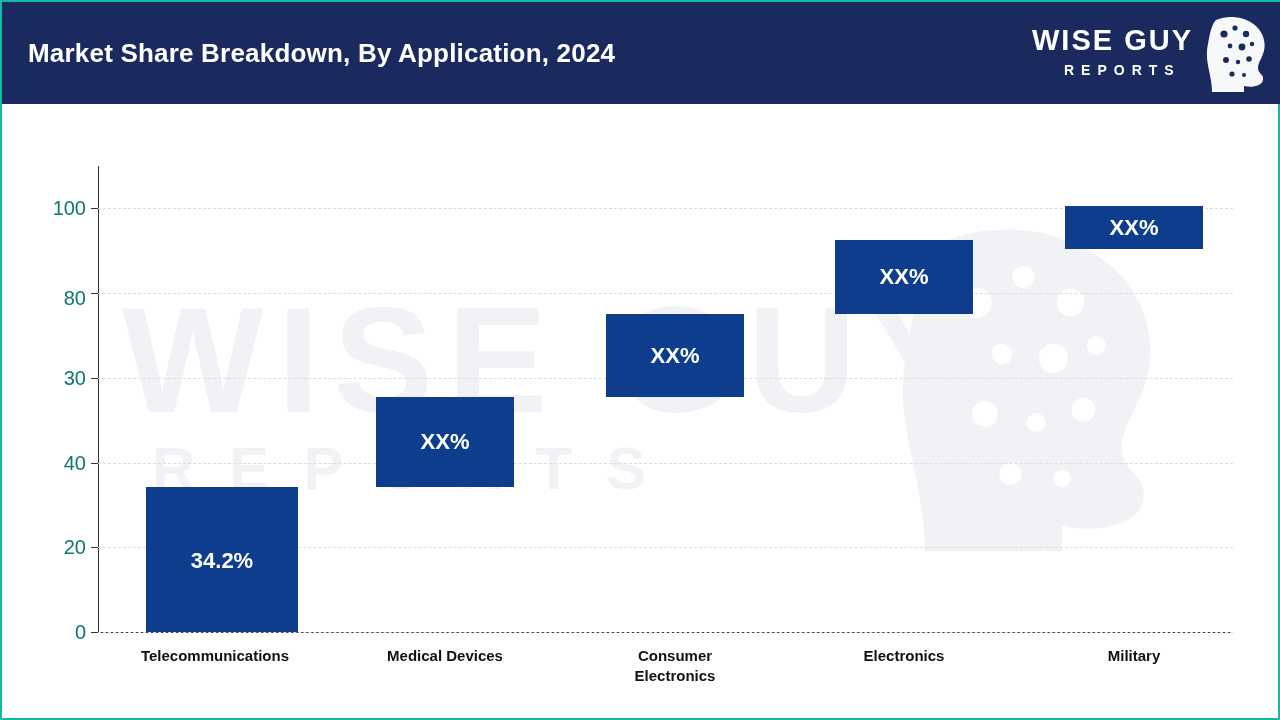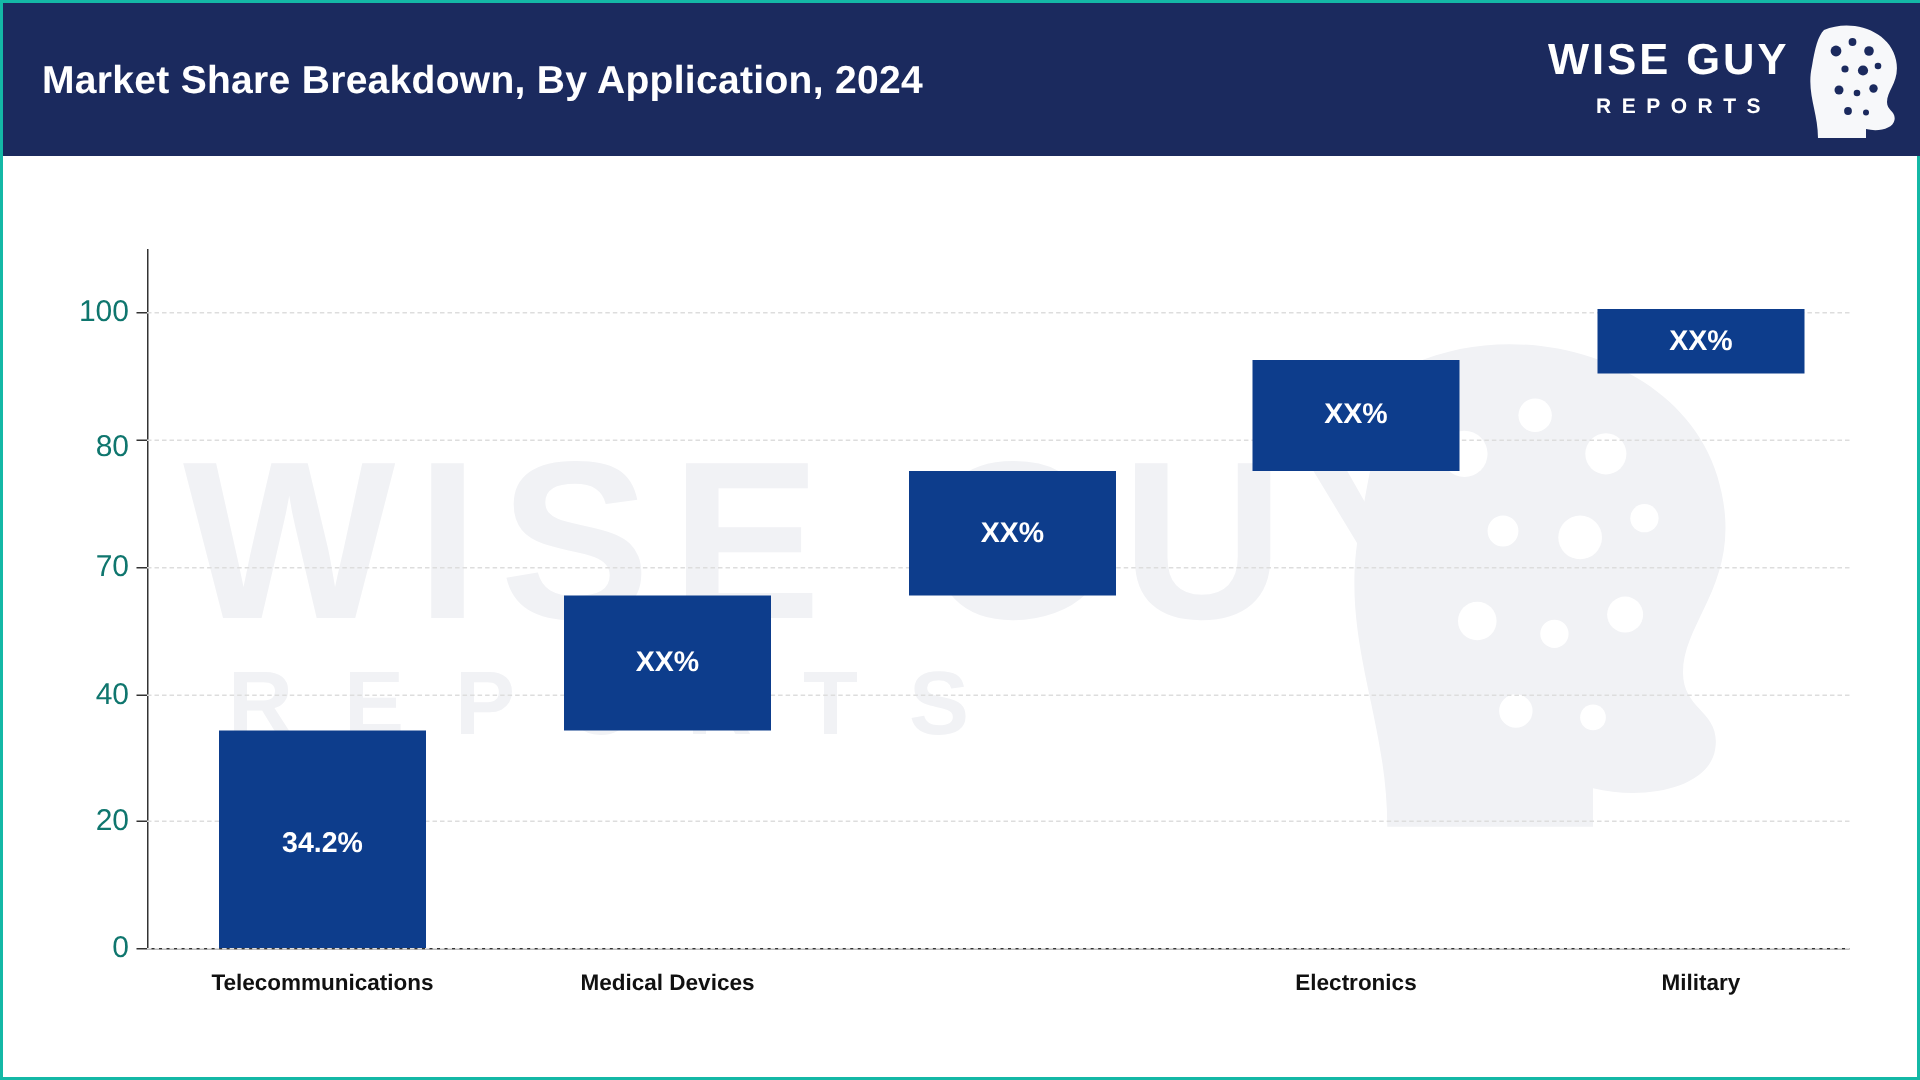--- a/index.html
+++ b/index.html
@@ -154,21 +154,21 @@
   }
   .bar {
     position: absolute;
     background: #0d3d8c;
     display: flex;
     align-items: center;
     justify-content: center;
   }
   .bar-label {
     color: #ffffff;
-    font-size: 19px;
+    font-size: 22px;
     font-weight: bold;
     white-space: nowrap;
   }
   .bar-label.low {
     position: absolute;
     bottom: 58px;
   }
   .cat-label {
     position: absolute;
     text-align: center;
@@ -242,39 +242,41 @@
       <div class="tickmark" style="top:466px;"></div>
       <div class="tickmark" style="top:381.3px;"></div>
       <div class="tickmark" style="top:296.5px;"></div>
       <div class="tickmark" style="top:211.8px;"></div>
       <div class="tickmark" style="top:127.1px;"></div>
       <div class="tickmark" style="top:42.4px;"></div>
 
       <div class="ytick-wrap" style="top:466px;">0</div>
       <div class="ytick-wrap" style="top:381.3px;">20</div>
       <div class="ytick-wrap" style="top:296.5px;text-align:right;">40</div>
-      <div class="ytick-wrap" style="top:211.8px;">70</div>
+      <div class="ytick-wrap" style="top:211.8px;">30</div>
       <div class="ytick-wrap" style="top:132px;">80</div>
       <div class="ytick-wrap" style="top:42.4px;">100</div>
 
-      <div class="bar" style="left:48px; width:138px; top:321px; height:145px;">
+      <div class="bar" style="left:48px; width:152px; top:321px; height:145px;">
         <span class="bar-label low">34.2%</span>
       </div>
       <div class="bar" style="left:278px; width:138px; top:231px; height:90px;">
         <span class="bar-label">XX%</span>
       </div>
       <div class="bar" style="left:508px; width:138px; top:148px; height:83px;">
         <span class="bar-label">XX%</span>
       </div>
       <div class="bar" style="left:737px; width:138px; top:74px; height:74px;">
         <span class="bar-label">XX%</span>
       </div>
       <div class="bar" style="left:967px; width:138px; top:40px; height:43px;">
         <span class="bar-label">XX%</span>
       </div>
 
       <div class="cat-label" style="left:17px; top:480px; width:200px;">Telecommunications</div>
       <div class="cat-label" style="left:247px; top:480px; width:200px;">Medical Devices</div>
+      <div class="cat-label" style="left:477px; top:480px; width:200px; white-space:pre-line;">Consumer
+Electronics</div>
       <div class="cat-label" style="left:706px; top:480px; width:200px;">Electronics</div>
       <div class="cat-label" style="left:936px; top:480px; width:200px;">Military</div>
     </div>
   </div>
 </div>
 
 </body></html>

